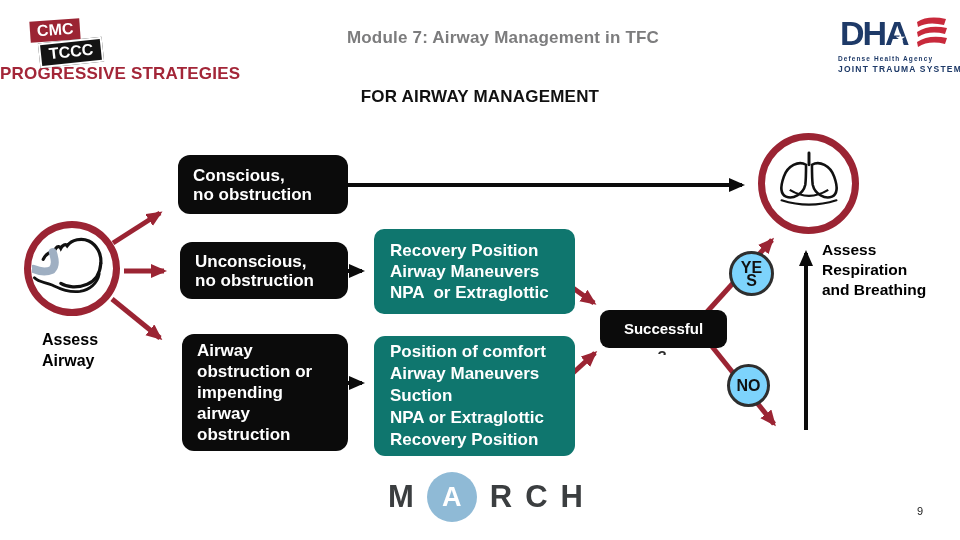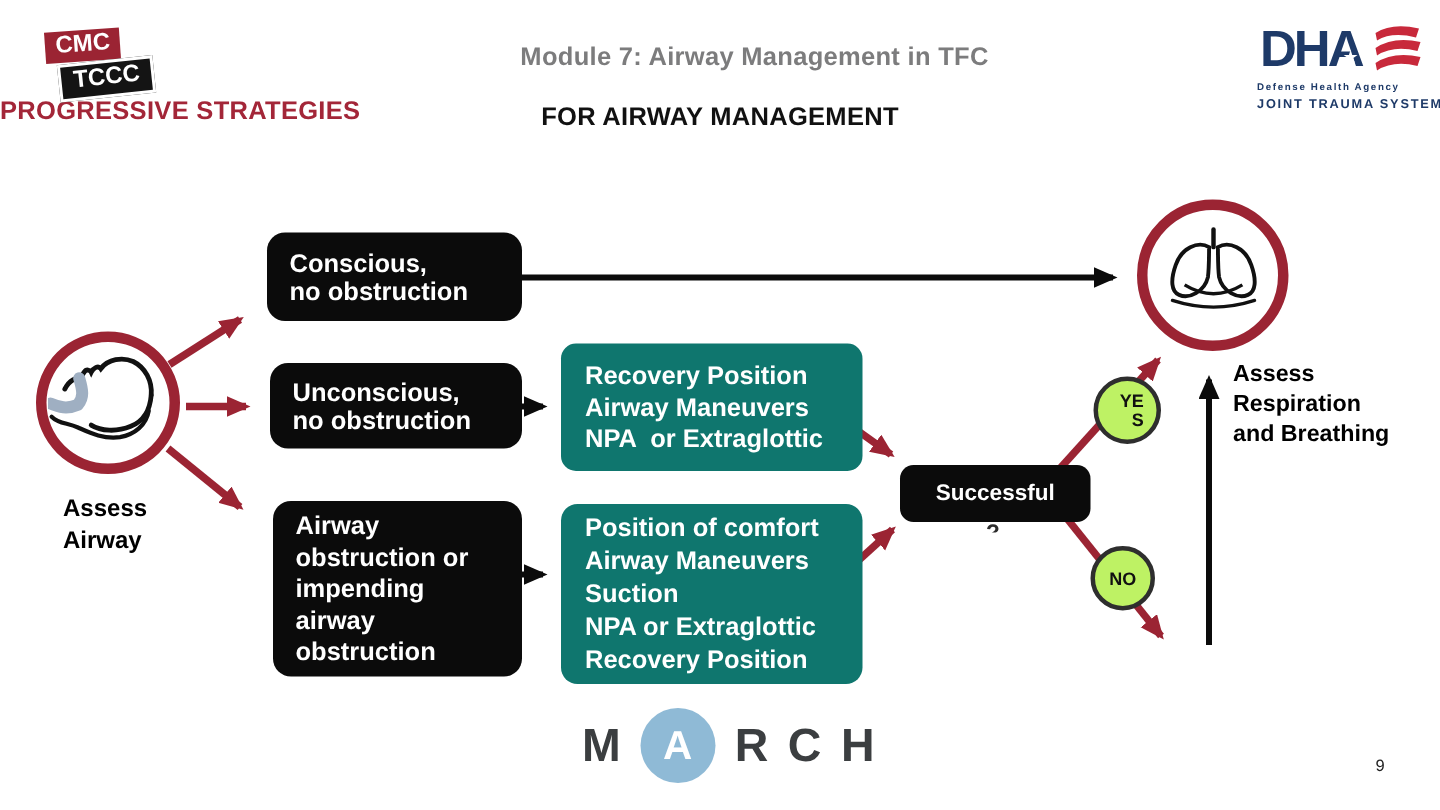--- a/index.html
+++ b/index.html
@@ -12,21 +12,21 @@
   
   .module-title {
     left:0; top:28px; width:960px; text-align:center;
     font-size:17px; font-weight:bold; color:#7c7c7d; letter-spacing:0.2px;padding-left:23px;
   }
   .subtitle1 {
     left:0; top:64px; width:960px; 
     font-size:17px; font-weight:bold; color:#a32638; letter-spacing:0.2px;
   }
   .subtitle2 {
-    left:0; top:68px; width:960px; text-align:center;
+    left:0; top:87px; width:960px; text-align:center;
     font-size:17px; font-weight:bold; color:#111111; letter-spacing:0.2px;
   }
 
   
   .cmc-logo { left:26px; top:14px; width:95px; height:60px; }
   .cmc-box {
     position:absolute; left:4px; top:6px; background:#9b2433; color:#ffffff;
     font-weight:bold; font-size:16px; padding:1px 7px 2px 7px; transform:rotate(-4deg);
   }
   .tccc-box {
@@ -80,23 +80,23 @@
     left:600px; top:310px; width:127px; height:38px; z-index:2;
     background:#0b0b0b; border-radius:9px; color:#ffffff; font-weight:bold;
     font-size:15px; text-align:center; line-height:38px;
   }
   .successful-overflow {
     left:634px; top:348px; width:56px; height:7px; overflow:hidden; z-index:2;
     text-align:center; color:#2c2c2c; font-weight:bold; font-size:15px; line-height:15px;
   }
 
   .decision-circle {
-    z-index:3; background:#bef264; border:3px solid #2e2e2e; border-radius:50%;
+    z-index:3; background:#7dd3fc; border:3px solid #2e2e2e; border-radius:50%;
     display:flex; align-items:center; justify-content:center;
-    font-weight:bold; font-size:12px; color:#111111; text-align:right;
+    font-weight:bold; font-size:16px; color:#111111; text-align:center;
     box-sizing:border-box;
   }
   .yes-circle { left:729px; top:251px; width:45px; height:45px; }
   .yes-circle span { width:22px; word-break:break-all; line-height:13px; }
   .no-circle  { left:727px; top:364px; width:43px; height:43px; }
 
   .crico-box {
     left:711px; top:432px; width:199px; height:44px; z-index:2;
     background:#9b2433; border-radius:8px; color:#ffffff; font-weight:bold;
     font-size:15.5px; text-align:center; line-height:44px;

